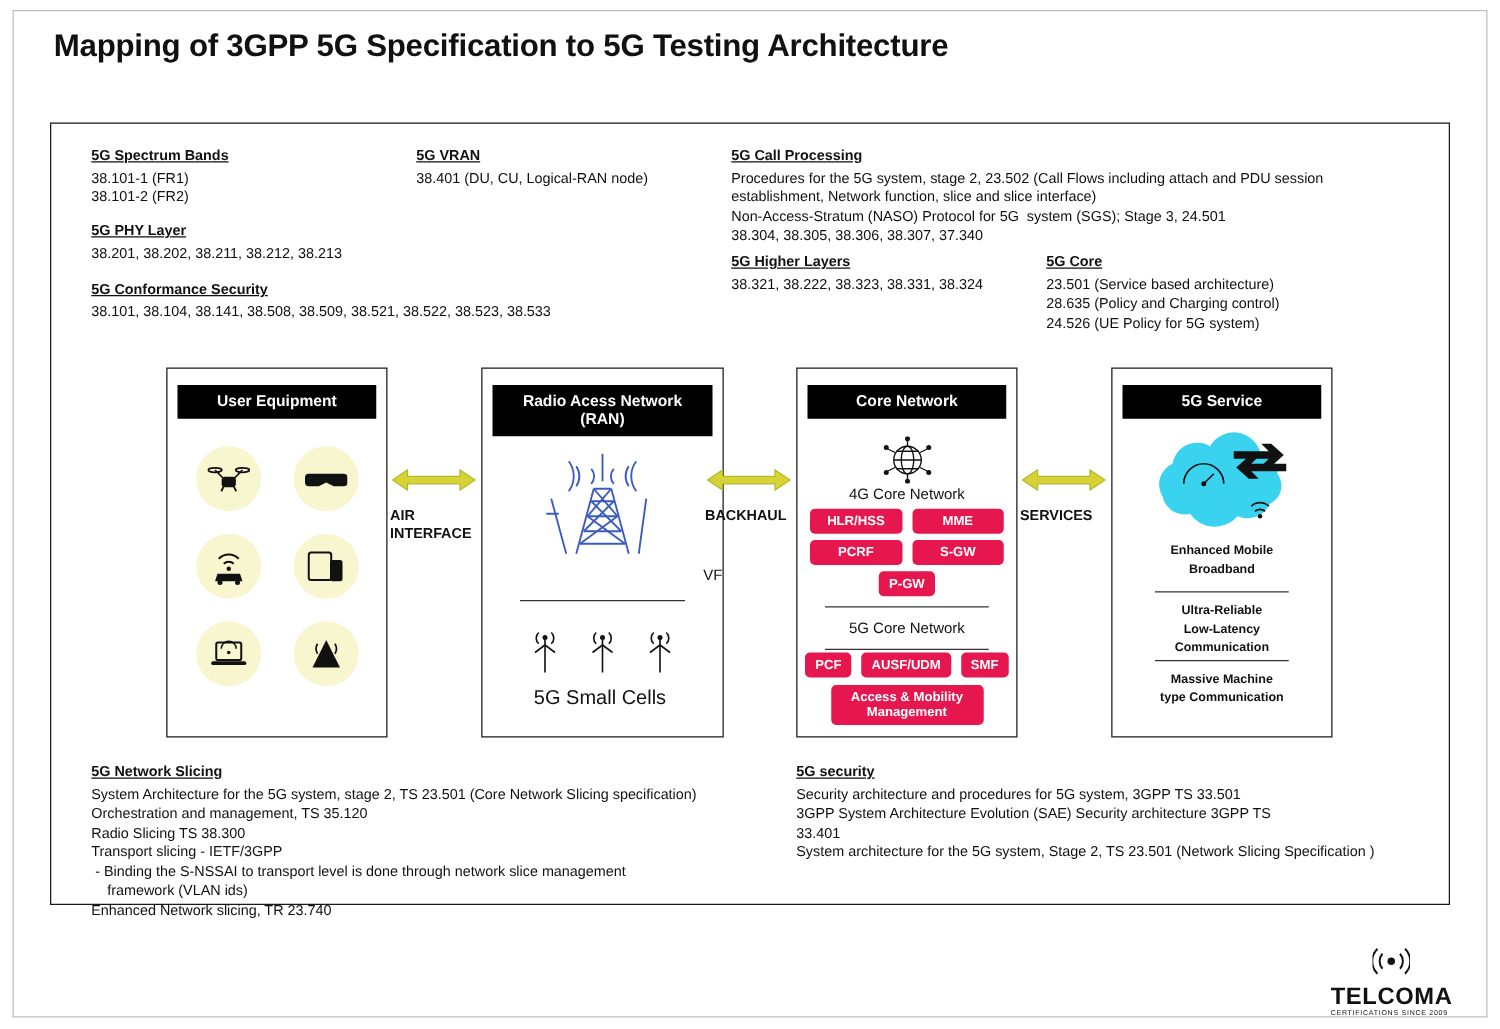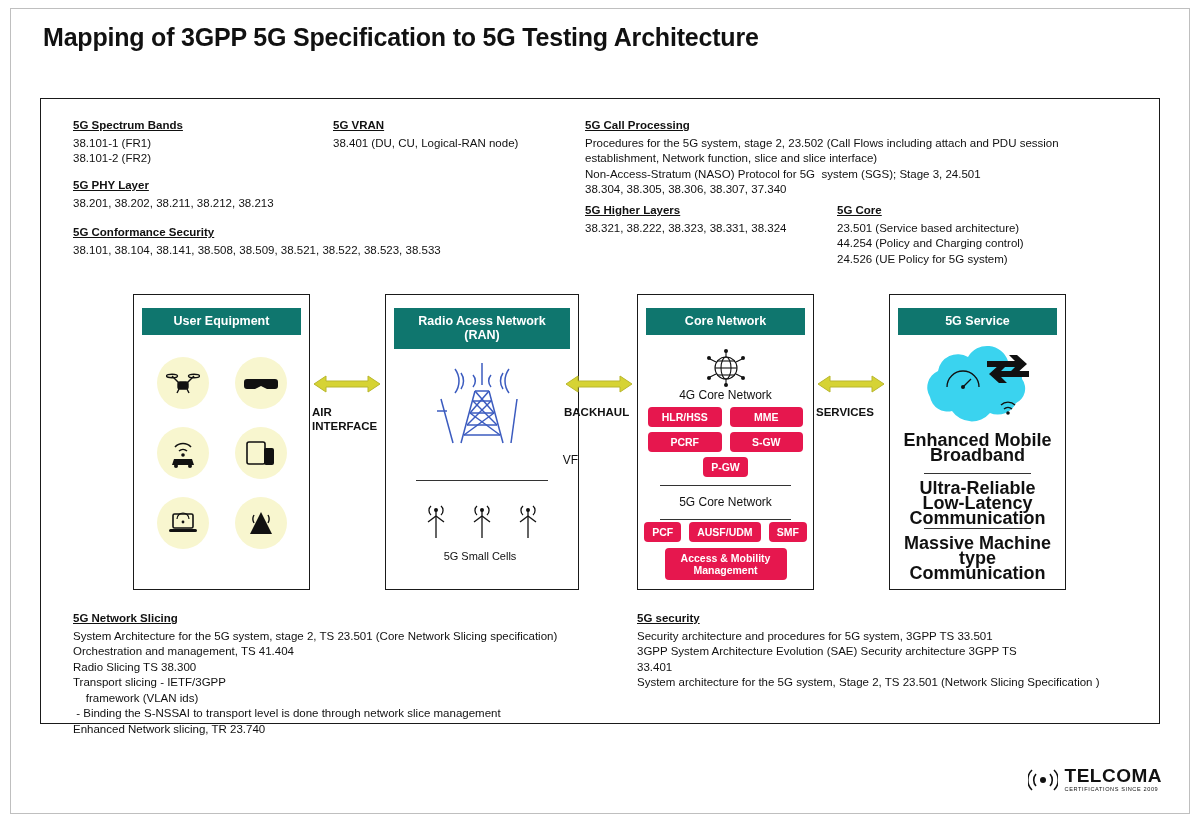--- a/index.html
+++ b/index.html
@@ -70,21 +70,21 @@
     box-sizing: border-box;
     background: #fff;
     top: 294px;
     height: 296px;
   }
   .pillar-head {
     position: absolute;
     left: 0; right: 0;
     top: 13px;
     margin: 0 8px;
-    background: #0f766e;
+    background: #000000;
     color: #ffffff;
     font-size: 12.5px;
     font-weight: bold;
     text-align: center;
     padding: 6px 2px 7px;
     line-height: 14px;
   }
   #pillar-ue  { left: 133px;  width: 177px; }
   #pillar-ran { left: 385px;  width: 194px; }
   #pillar-cn  { left: 637px;  width: 177px; }
@@ -131,21 +131,21 @@
   }
   .ran-small {
     position: absolute;
     left: 0; right: 0; top: 205px;
     display: flex; justify-content: center; gap: 20px;
   }
   .ran-small-label {
     position: absolute;
     left: 0; right: 4px; top: 255px;
     text-align: center;
-    font-size: 11px;
+    font-size: 16px;
   }
 
   
   .cn-globe { position: absolute; left: 0; right: 0; top: 54px; display: flex; justify-content: center; }
   .cn-label {
     position: absolute; left: 0; right: 0;
     text-align: center;
     font-size: 12px;
   }
   #cn-4g-label { top: 93px; }
@@ -175,21 +175,21 @@
   #cn-row-4 { top: 227px; }
   #cn-row-5 { top: 253px; }
   #cn-row-1 .pill, #cn-row-2 .pill { width: 62px; }
   #cn-row-5 .pill { width: 110px; white-space: normal; padding: 4px 6px; }
 
   
   .svc-cloud { position: absolute; left: 0; right: 0; top: 48px; display: flex; justify-content: center; }
   .svc-item {
     position: absolute; left: 10px; right: 10px;
     text-align: center;
-    font-size: 18px;
+    font-size: 10px;
     font-weight: bold;
     line-height: 15px;
   }
   #svc-1 { top: 138px; }
   #svc-2 { top: 186px; }
   #svc-3 { top: 241px; }
   .svc-rule { position: absolute; left: 34px; right: 34px; border-top: 1px solid #333; }
   #svc-rule-1 { top: 178px; }
   #svc-rule-2 { top: 233px; }
 
@@ -202,24 +202,25 @@
     font-size: 11.5px;
     font-weight: bold;
     line-height: 14px;
     margin-top: 6px;
     color: #111;
   }
 
   
   .logo {
     position: absolute;
-    right: 38px; bottom: 30px;
+    right: 38px; bottom: 8px;
     display: flex;
     align-items: center;
     gap: 7px;
+    flex-direction: column;
   }
   .logo-text { line-height: 1; }
   .logo-name {
     font-size: 19px;
     font-weight: bold;
     letter-spacing: 0.5px;
     color: #111;
   }
   .logo-sub {
     font-size: 5.6px;
@@ -267,32 +268,32 @@
 </div>
 
 <div class="spec" id="spec-higher">
   <span class="hd">5G Higher Layers</span>
   <span class="ln">38.321, 38.222, 38.323, 38.331, 38.324</span>
 </div>
 
 <div class="spec" id="spec-core">
   <span class="hd">5G Core</span>
   <span class="ln">23.501 (Service based architecture)</span>
-  <span class="ln">44.254 (Policy and Charging control)</span>
+  <span class="ln">28.635 (Policy and Charging control)</span>
   <span class="ln">24.526 (UE Policy for 5G system)</span>
 </div>
 
 <div class="spec" id="spec-slicing">
   <span class="hd">5G Network Slicing</span>
   <span class="ln">System Architecture for the 5G system, stage 2, TS 23.501 (Core Network Slicing specification)</span>
-  <span class="ln">Orchestration and management, TS 41.404</span>
+  <span class="ln">Orchestration and management, TS 35.120</span>
   <span class="ln">Radio Slicing TS 38.300</span>
   <span class="ln">Transport slicing - IETF/3GPP</span>
+  <span class="ln"> - Binding the S-NSSAI to transport level is done through network slice management</span>
   <span class="ln">    framework (VLAN ids)</span>
-  <span class="ln"> - Binding the S-NSSAI to transport level is done through network slice management</span>
   <span class="ln">Enhanced Network slicing, TR 23.740</span>
 </div>
 
 <div class="spec" id="spec-security">
   <span class="hd">5G security</span>
   <span class="ln">Security architecture and procedures for 5G system, 3GPP TS 33.501</span>
   <span class="ln">3GPP System Architecture Evolution (SAE) Security architecture 3GPP TS</span>
   <span class="ln">33.401</span>
   <span class="ln">System architecture for the 5G system, Stage 2, TS 23.501 (Network Slicing Specification )</span>
 </div>

